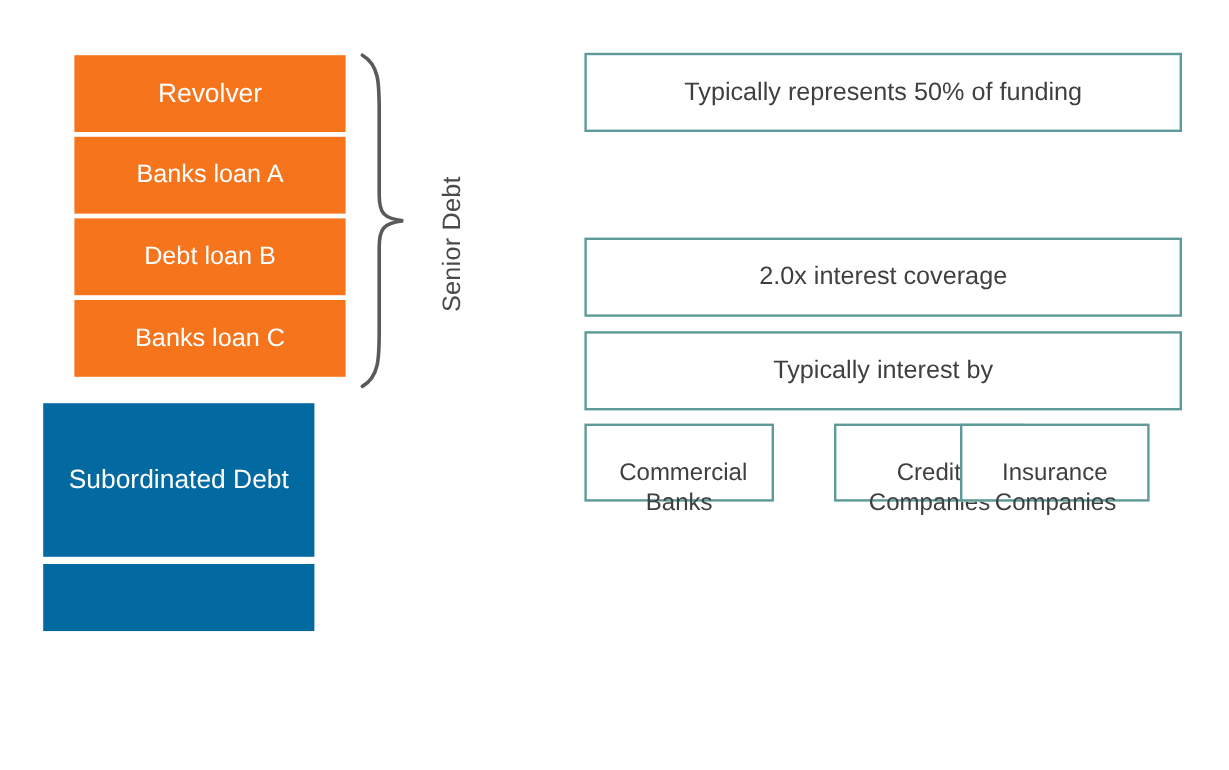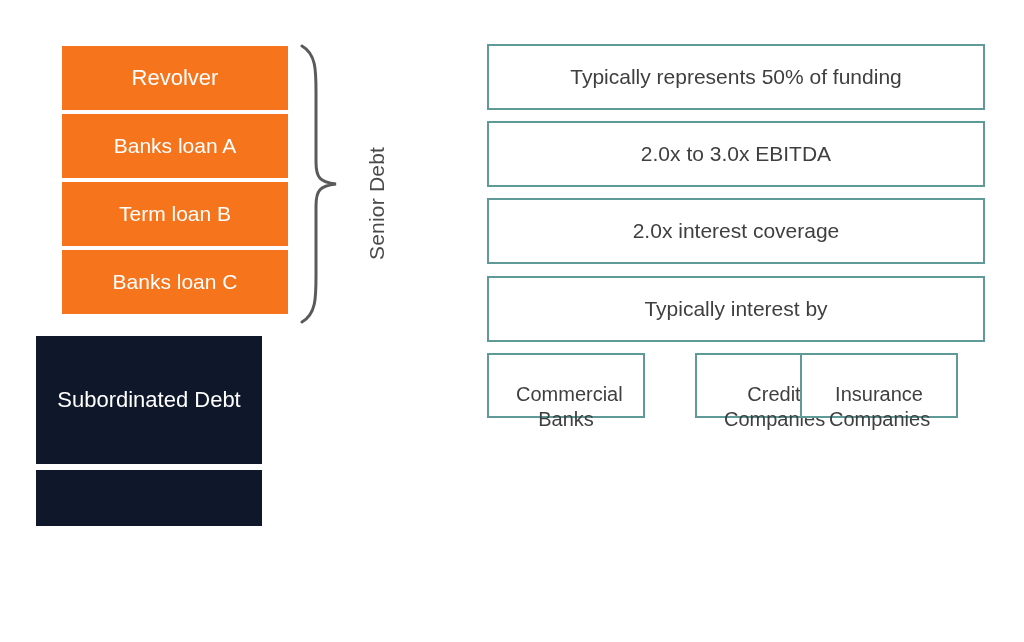--- a/index.html
+++ b/index.html
@@ -30,21 +30,21 @@
     line-height: 1.22;
   }
   .stack-box.senior {
     background: #F5741C;
     font-size: 21px;
   }
   .stack-box.senior.first {
     font-size: 22px;
   }
   .stack-box.junior {
-    background: #0f172a;
+    background: #0369a1;
     font-size: 22px;
   }
   .stack-label {
     display: block;
     width: 100%;
     padding: 0 8px;
     box-sizing: border-box;
   }
 
   
@@ -111,21 +111,21 @@
 
   <div class="stack-box senior first" style="left:62px; top:46px; width:226px; height:64px;">
     <span class="stack-label">Revolver</span>
   </div>
 
   <div class="stack-box senior" style="left:62px; top:114px; width:226px; height:64px;">
     <span class="stack-label">Banks loan A</span>
   </div>
 
   <div class="stack-box senior" style="left:62px; top:182px; width:226px; height:64px;">
-    <span class="stack-label">Term loan B</span>
+    <span class="stack-label">Debt loan B</span>
   </div>
 
   <div class="stack-box senior" style="left:62px; top:250px; width:226px; height:64px;">
     <span class="stack-label">Banks loan C</span>
   </div>
 
   <div id="brace-wrap">
     <svg width="46" height="280" viewBox="0 0 46 280" fill="none">
       <path d="M6 2 C 20 10, 20 26, 20 48 L 20 118 C 20 134, 24 138, 40 140
                C 24 142, 20 146, 20 162 L 20 232 C 20 254, 20 270, 6 278" stroke="#5A5A5A" stroke-width="3" stroke-linecap="round" fill="none"></path>
@@ -141,23 +141,20 @@
   </div>
 
   <div class="stack-box junior" style="left:36px; top:470px; width:226px; height:138px;">
     <span class="stack-label">Senior</span>
   </div>
 
   <div class="fact-box" style="left:487px; top:44px; width:498px; height:66px;">
     <span class="fb-text">Typically represents 50% of funding</span>
   </div>
 
-  <div class="fact-box" style="left:487px; top:121px; width:498px; height:66px;">
-    <span class="fb-text">2.0x to 3.0x EBITDA</span>
-  </div>
 
   <div class="fact-box" style="left:487px; top:198px; width:498px; height:66px;">
     <span class="fb-text">2.0x interest coverage</span>
   </div>
 
   <div class="fact-box" style="left:487px; top:276px; width:498px; height:66px;">
     <span class="fb-text">Typically interest by</span>
   </div>
 
   <div class="fact-box provider" style="left:487px; top:353px; width:158px; height:65px;">

